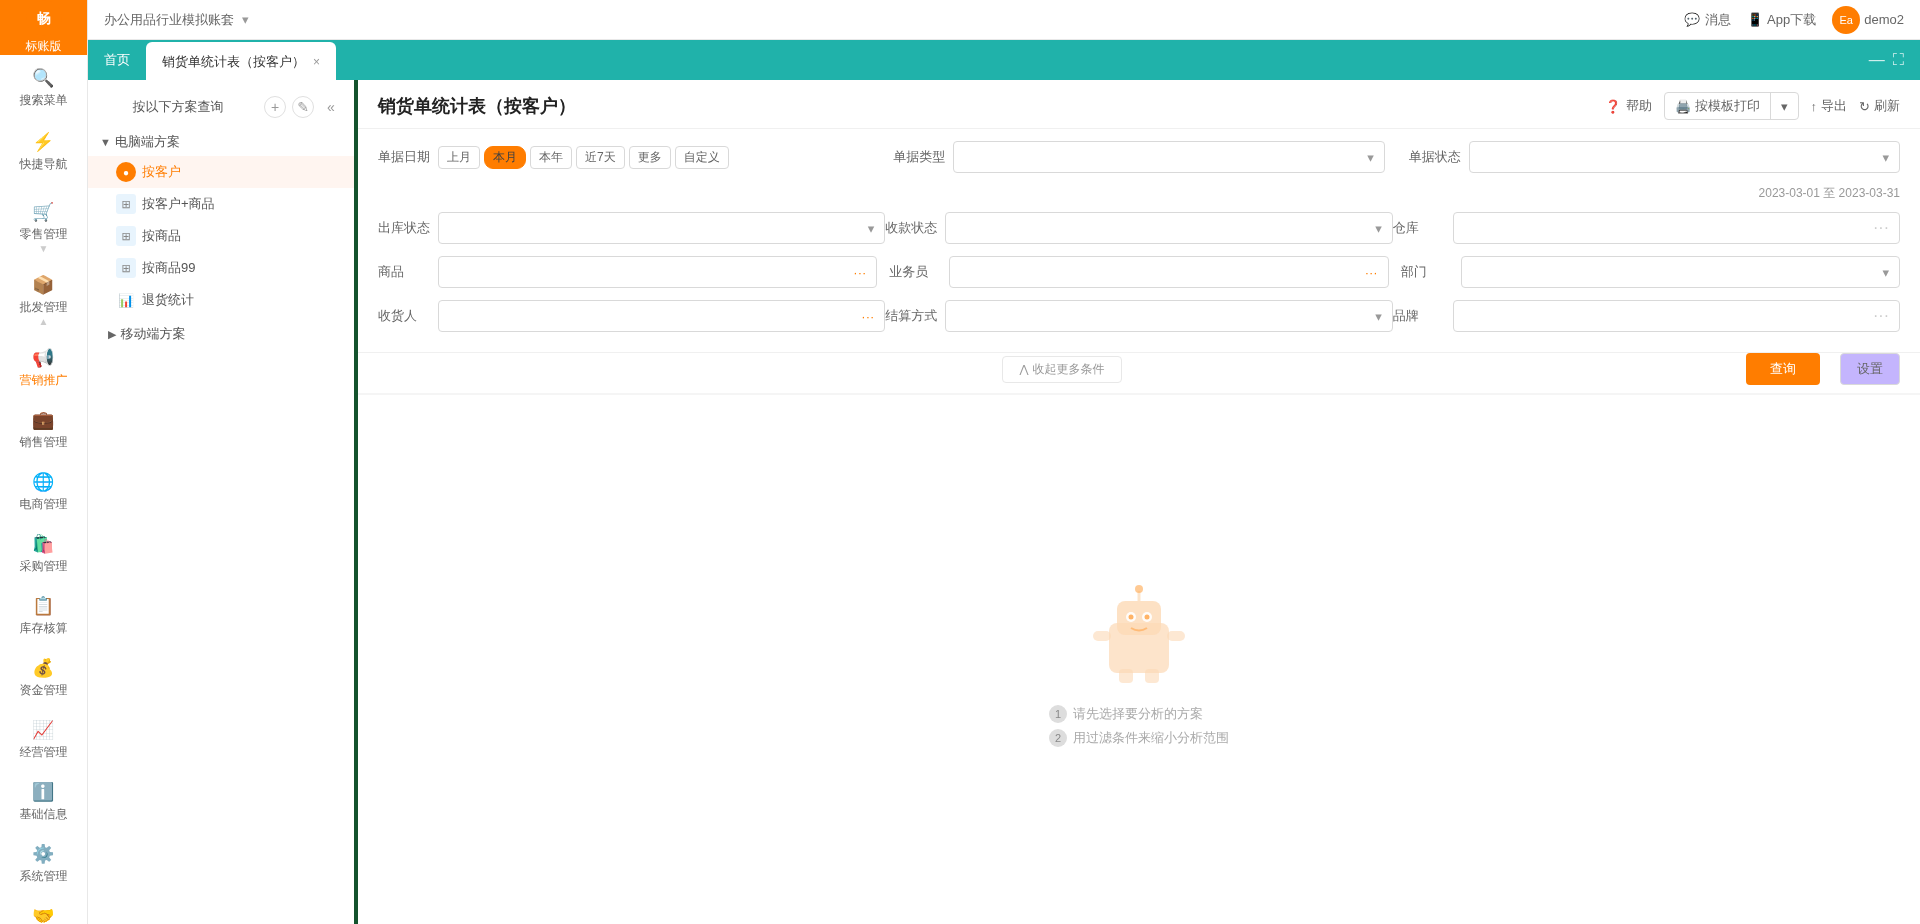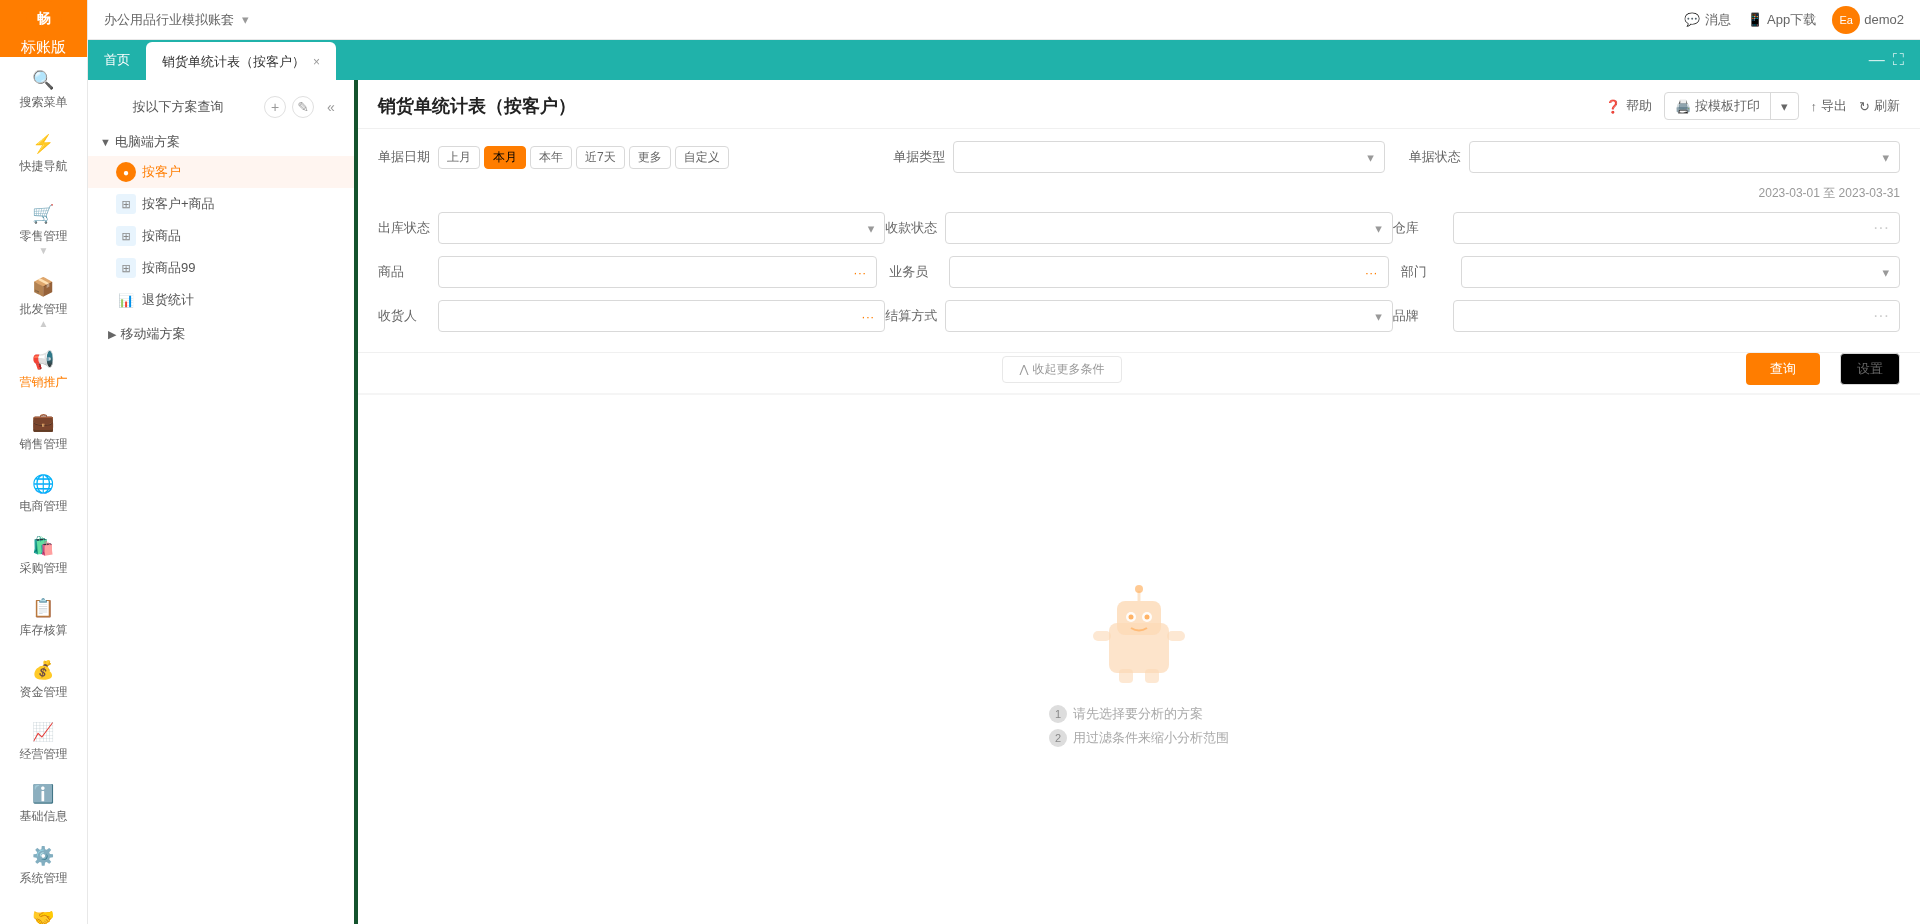--- a/index.html
+++ b/index.html
@@ -2,21 +2,21 @@
 <html><head>
   <meta charset="utf-8">
   <style>
     * { box-sizing: border-box; margin: 0; padding: 0; }
     body { font-family: 'Microsoft YaHei', Arial, sans-serif; font-size: 13px; background: #f5f5f5; color: #333; height: 924px; overflow: hidden; display: flex; }
 
     
     .sidebar { width: 88px; background: #fff; display: flex; flex-direction: column; align-items: center; border-right: 1px solid #e8e8e8; height: 924px; overflow-y: auto; }
     .sidebar-logo { width: 88px; height: 60px; background: #ff7d00; display: flex; flex-direction: column; align-items: center; justify-content: center; cursor: pointer; }
     .sidebar-logo-icon { width: 36px; height: 36px; }
-    .sidebar-logo-text { color: #fff; font-size: 15px; margin-top: 2px; }
+    .sidebar-logo-text { color: #fff; font-size: 12px; margin-top: 2px; }
     .sidebar-item { width: 88px; padding: 10px 5px; display: flex; flex-direction: column; align-items: center; cursor: pointer; color: #666; font-size: 12px; border-bottom: none; }
     .sidebar-item.active { color: #ff7d00; }
     .sidebar-item-icon { font-size: 18px; margin-bottom: 3px; }
     .sidebar-search { padding: 12px 5px; cursor: pointer; color: #666; font-size: 12px; display: flex; flex-direction: column; align-items: center; width: 88px; }
     .sidebar-divider { width: 60px; height: 1px; background: #f0f0f0; margin: 4px 0; }
 
     
     .main-area { flex: 1; display: flex; flex-direction: column; height: 924px; overflow: hidden; }
 
     
@@ -63,29 +63,29 @@
     .page-header-actions { display: flex; align-items: center; gap: 12px; }
     .header-action-btn { display: flex; align-items: center; gap: 4px; color: #666; font-size: 13px; cursor: pointer; }
     .header-action-btn-group { display: flex; align-items: center; border: 1px solid #d9d9d9; border-radius: 4px; overflow: hidden; }
     .header-action-btn-group .part { padding: 4px 10px; cursor: pointer; font-size: 13px; color: #666; display: flex; align-items: center; gap: 4px; border-right: 1px solid #d9d9d9; }
     .header-action-btn-group .part:last-child { border-right: none; }
 
     
     .filter-area { background: #fff; padding: 12px 20px; border-bottom: 1px solid #f0f0f0; }
     .date-btns { display: flex; align-items: center; gap: 4px; margin-right: 8px; }
     .date-btn { padding: 2px 8px; border: 1px solid #d9d9d9; border-radius: 4px; font-size: 12px; color: #666; cursor: pointer; background: #fff; }
-    .date-btn.active { background: #ff7d00; color: #000000; border-color: #ff7d00; }
+    .date-btn.active { background: #ff7d00; color: #404040; border-color: #ff7d00; border-radius: 9px; }
     .filter-cell { display: flex; align-items: center; }
     .filter-cell-label { width: 60px; color: #666; font-size: 13px; flex-shrink: 0; }
     .filter-input-box { flex: 1; height: 32px; border: 1px solid #d9d9d9; border-radius: 4px; padding: 0 10px; font-size: 13px; color: #333; display: flex; align-items: center; cursor: pointer; background: #fff; }
     .filter-input-box .icon-dots { color: #ff7d00; margin-left: auto; }
     .filter-input-box .icon-arrow { color: #999; margin-left: auto; }
     .filter-input-box .icon-more { color: #ccc; margin-left: auto; font-size: 16px; }
     .btn-query { background: #ff7d00; color: #fff; border: none; border-radius: 4px; padding: 6px 24px; font-size: 13px; cursor: pointer; font-weight: 500; }
-    .btn-settings { background: #000000; color: #666; border: 1px solid #d9d9d9; border-radius: 4px; padding: 6px 16px; font-size: 13px; cursor: pointer; }
+    .btn-settings { background: #c4b5fd; color: #666; border: 1px solid #d9d9d9; border-radius: 4px; padding: 6px 16px; font-size: 13px; cursor: pointer; }
 
     
     .collapse-row { display: flex; align-items: center; justify-content: center; padding: 6px; background: #f9f9f9; border-top: 1px solid #f0f0f0; cursor: pointer; color: #999; font-size: 12px; gap: 4px; }
 
     
     .empty-state { flex: 1; display: flex; flex-direction: column; align-items: center; justify-content: center; color: #bbb; gap: 12px; background: #fff; margin-top: 2px; }
     .empty-tips { display: flex; flex-direction: column; gap: 6px; }
     .empty-tip { display: flex; align-items: center; gap: 6px; font-size: 13px; color: #aaa; }
     .empty-tip-num { width: 18px; height: 18px; border-radius: 50%; background: #ddd; display: flex; align-items: center; justify-content: center; font-size: 11px; color: #888; flex-shrink: 0; }
   </style>

